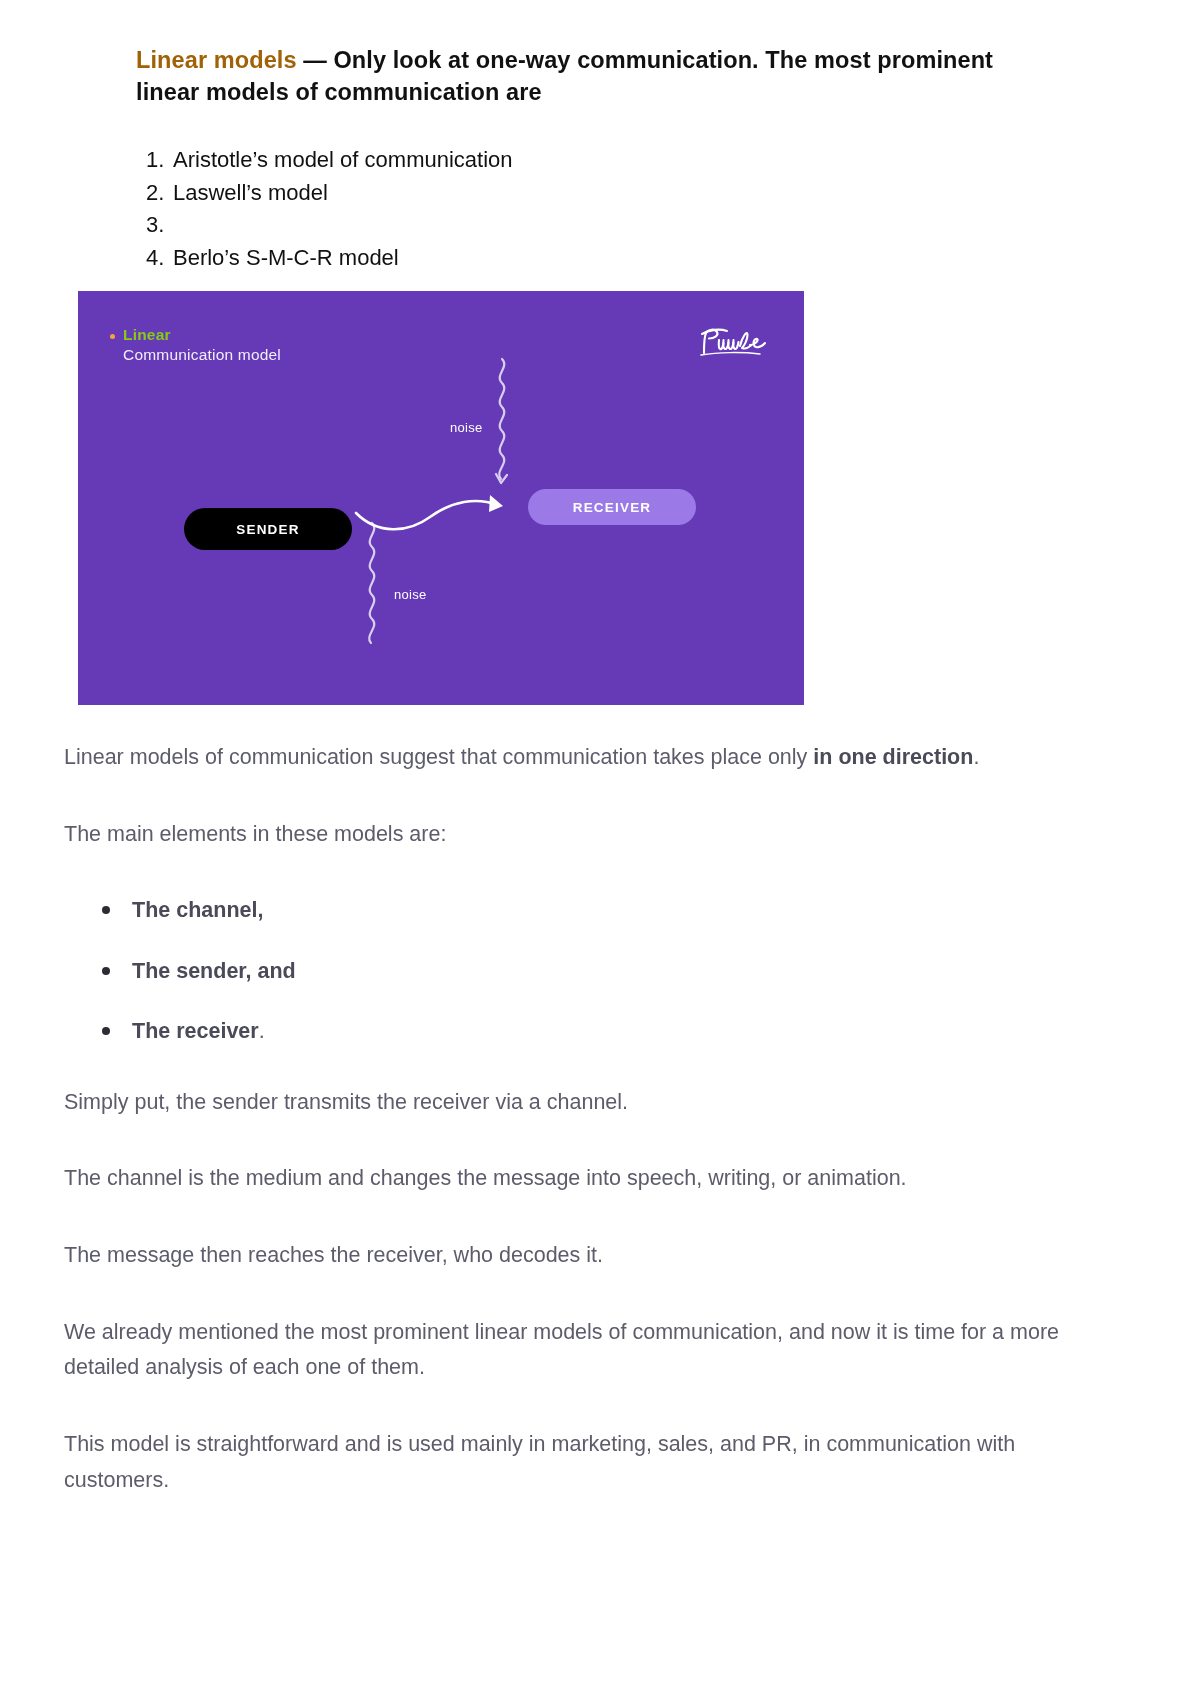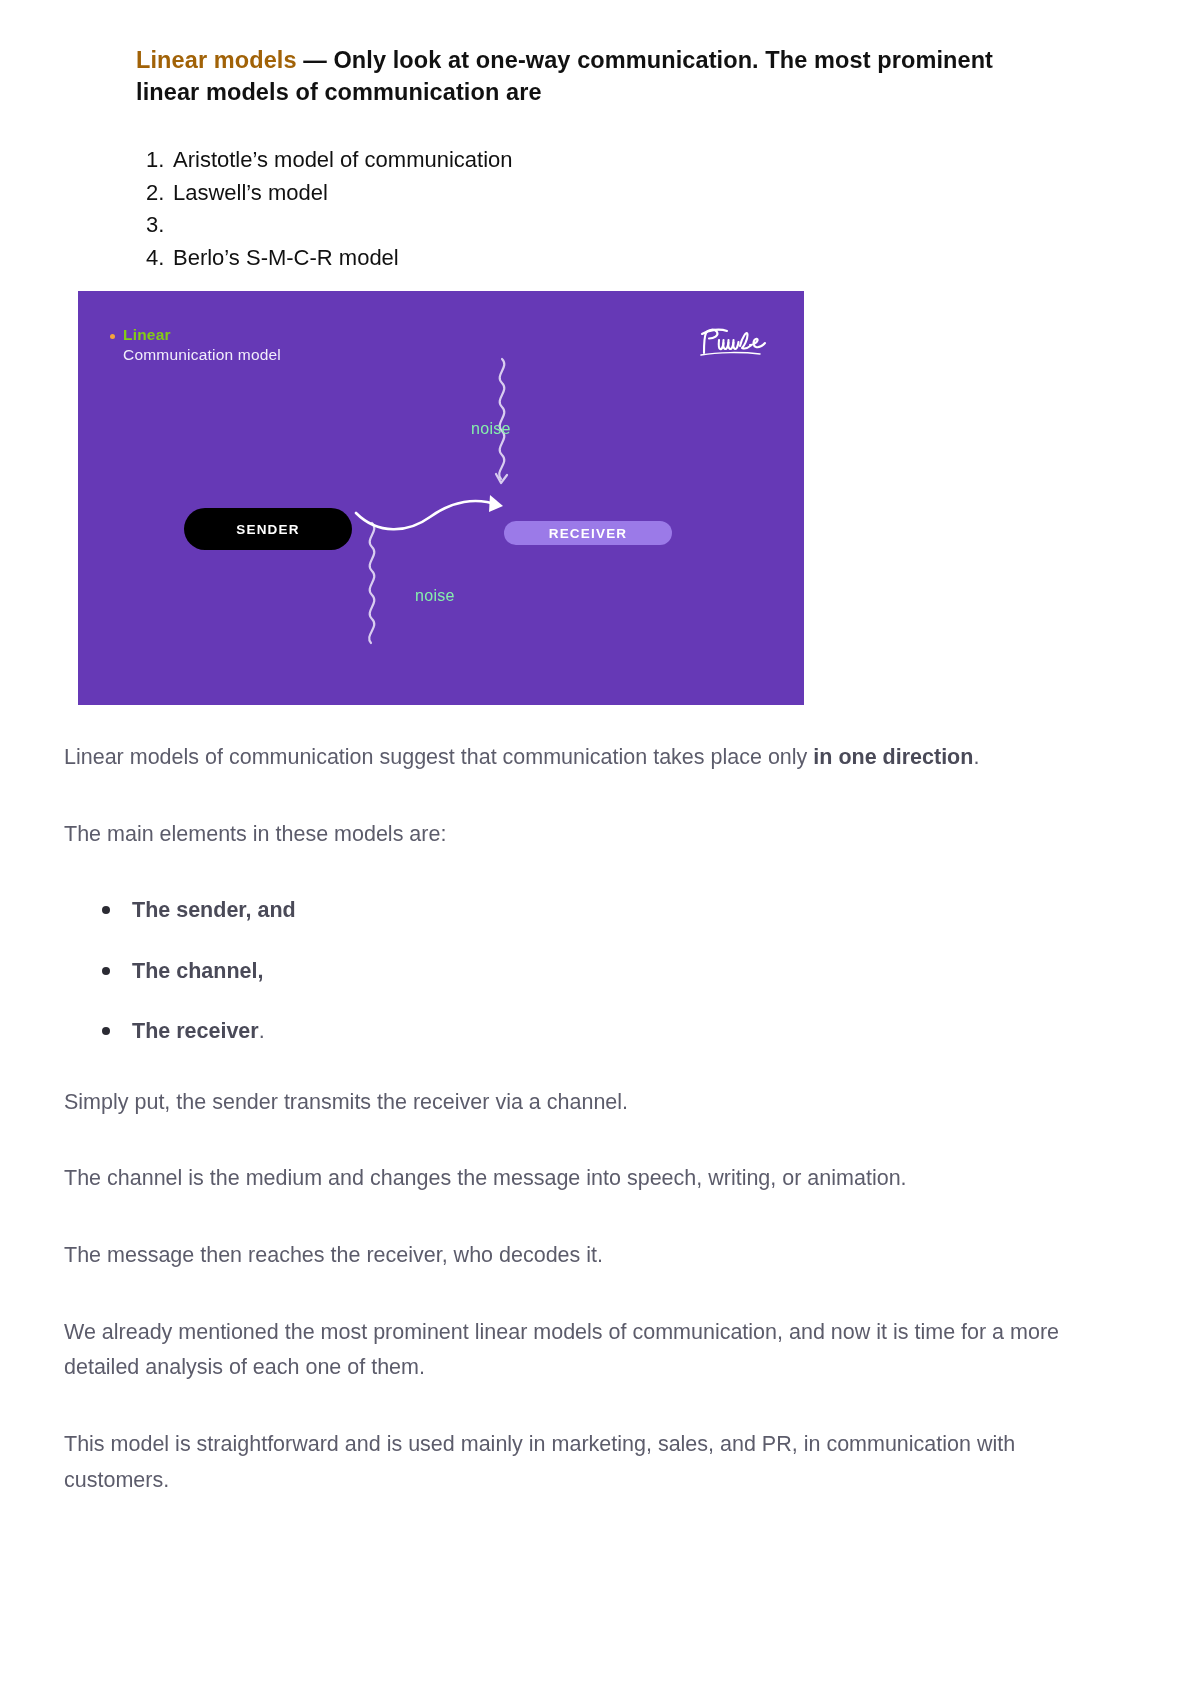--- a/index.html
+++ b/index.html
@@ -127,34 +127,32 @@
   }
   .pill-sender {
     left: 106px;
     top: 198px;
     width: 168px;
     height: 42px;
     background: #000000;
     margin-top: 19px;
   }
   .pill-receiver {
-    left: 426px;
+    left: 450px;
     top: 198px;
     width: 168px;
-    height: 24px;
+    height: 36px;
     background: #9b7ae8;
-    margin-top: 32px;
   }
 
   .noise-label {
     position: absolute;
-    font-size: 16px;
-    color: #86efac;
+    font-size: 13px;
+    color: #ffffff;
     letter-spacing: 0.3px;
-    margin-left: 21px;
   }
   .noise-top   { left: 372px; top: 129px; }
   .noise-bottom{ left: 316px; top: 296px; }
 
   .diagram-svg {
     position: absolute;
     left: 0;
     top: 0;
     width: 726px;
     height: 414px;
@@ -281,22 +279,22 @@
     <div class="noise-label noise-bottom">noise</div>
   </div>
 
   <div class="body-copy">
 
     <p><span>Linear models of communication suggest that communication takes place only </span><b>in one direction</b><span>.</span></p>
 
     <p>The main elements in these models are:</p>
 
     <ul class="bullet-list">
+      <li><b>The channel,</b><span></span></li>
       <li><b>The sender, and</b><span></span></li>
-      <li><b>The channel,</b><span></span></li>
       <li><b>The receiver</b><span>.</span></li>
     </ul>
 
     <p>Simply put, the sender transmits the receiver via a channel.</p>
     <p>The channel is the medium and changes the message into speech, writing, or animation.</p>
     <p>The message then reaches the receiver, who decodes it.</p>
     <p>We already mentioned the most prominent linear models of communication, and now it is time for a more detailed analysis of each one of them.</p>
     <p>This model is straightforward and is used mainly in marketing, sales, and PR, in communication with customers.</p>
   </div>
 

